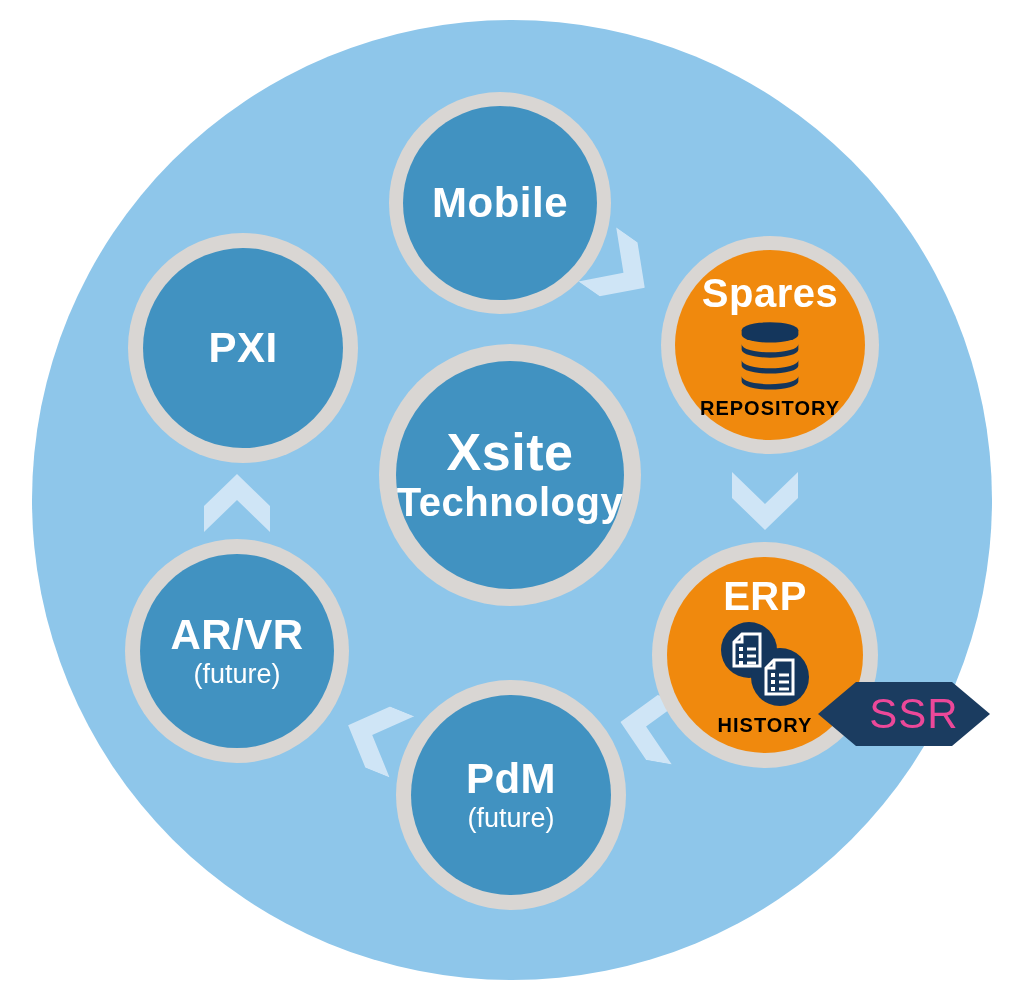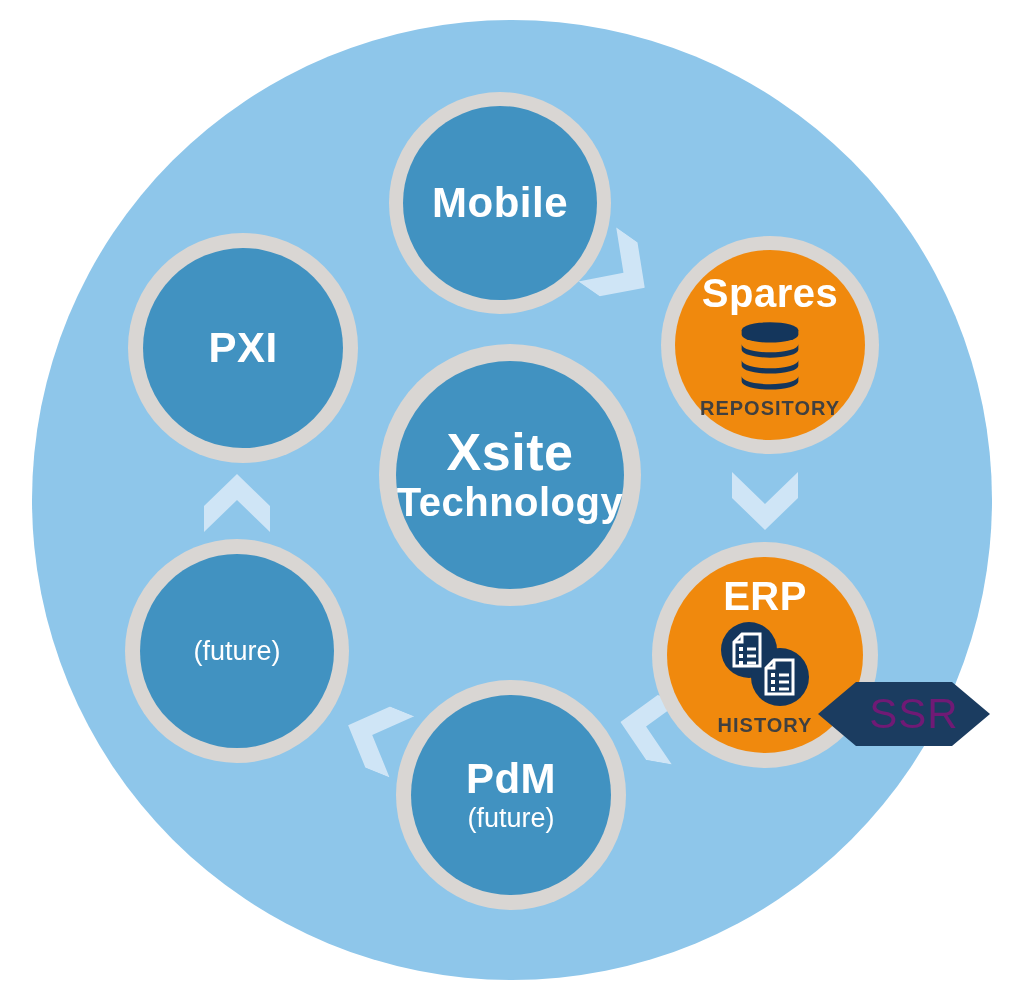--- a/index.html
+++ b/index.html
@@ -14,21 +14,21 @@
   
   .node{position:absolute;border-radius:50%;background:#d9d6d3;}
   .node .inner{
     position:absolute;border-radius:50%;background:#4192c1;
     display:flex;flex-direction:column;align-items:center;justify-content:center;
     text-align:center;color:#ffffff;
   }
   .node .inner.orange{background:#f0890d;}
   .label{color:#ffffff;font-size:42px;font-weight:700;line-height:1.1;letter-spacing:0.5px;}
   .note{color:#ffffff;font-size:27px;font-weight:400;line-height:1.2;}
-  .caption{color:#404040;font-size:20px;font-weight:600;letter-spacing:1px;margin-top:6px;}
+  .caption{color:#000000;font-size:20px;font-weight:600;letter-spacing:1px;margin-top:6px;}
   
   .node-mobile{left:389px;top:92px;width:222px;height:222px;}
   .node-mobile .inner{left:14px;top:14px;width:194px;height:194px;}
   .node-spares{left:661px;top:236px;width:218px;height:218px;}
   .node-spares .inner{left:14px;top:14px;width:190px;height:190px;}
   .node-erp{left:652px;top:542px;width:226px;height:226px;}
   .node-erp .inner{left:15px;top:15px;width:196px;height:196px;}
   .node-pdm{left:396px;top:680px;width:230px;height:230px;}
   .node-pdm .inner{left:15px;top:15px;width:200px;height:200px;}
   .node-arvr{left:125px;top:539px;width:224px;height:224px;}
@@ -49,21 +49,21 @@
   .chev-4{left:342px;top:707px;transform:rotate(112deg);}
   .chev-5{left:204px;top:474px;transform:rotate(180deg);}
   
   .node-icon{display:block;margin:4px 0 0 0;}
   
   .ssr-badge{position:absolute;left:818px;top:682px;width:172px;height:64px;z-index:5;}
   .ssr-badge svg{position:absolute;left:0;top:0;width:100%;height:100%;display:block;}
   .ssr-badge .ssr-text{
     position:absolute;left:38px;top:0;width:116px;height:64px;
     display:flex;align-items:center;justify-content:center;
-    color:#701a75;font-size:42px;letter-spacing:1px;
+    color:#ec4899;font-size:42px;letter-spacing:1px;
   }
 </style>
 </head>
 <body>
 
 <div class="canvas">
 
   <div class="big-disc"></div>
 
   <div class="chev chev-1">
@@ -146,20 +146,21 @@
 
   <div class="node node-pdm">
     <div class="inner">
       <div class="label">PdM</div>
       <div class="note">(future)</div>
     </div>
   </div>
 
   <div class="node node-arvr">
     <div class="inner">
+      <div class="label">AR/VR</div>
       <div class="note">(future)</div>
     </div>
   </div>
 
   <div class="node node-pxi">
     <div class="inner">
       <div class="label">PXI</div>
     </div>
   </div>
 

